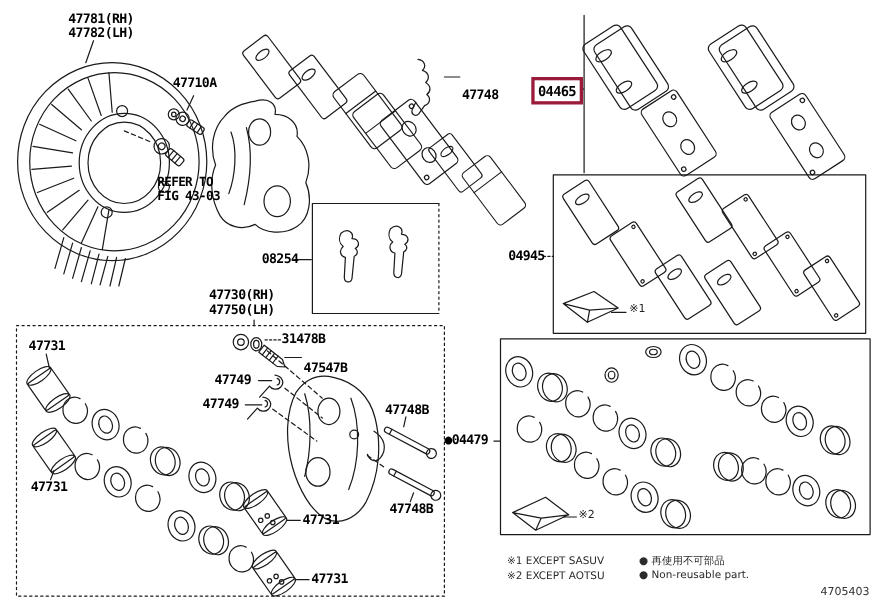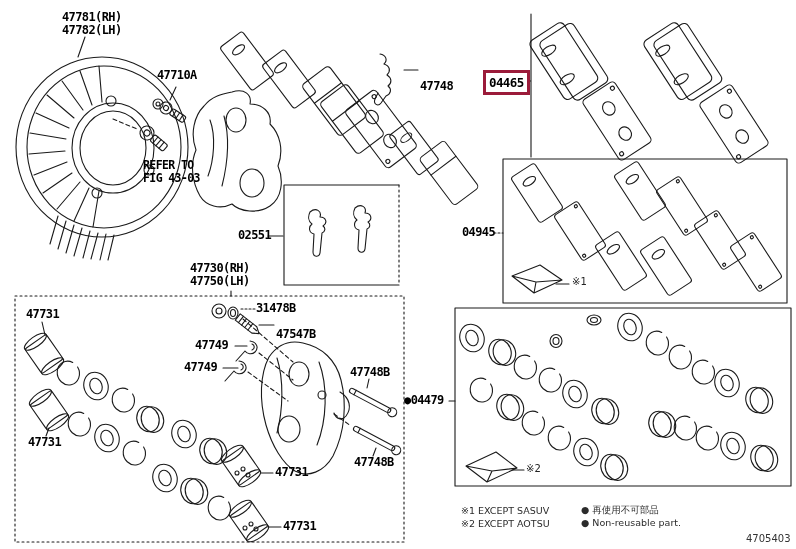--- a/index.html
+++ b/index.html
@@ -270,21 +270,21 @@
 
 <div class="pl note" style="left:143px;top:159px;">
   <div class="ln">REFER TO</div>
   <div class="ln">FIG 43-03</div>
 </div>
 
 <div class="pl" style="left:420px;top:80px;">47748</div>
 
 <div class="hl" style="left:483px;top:70px;">04465</div>
 
-<div class="pl" style="left:238px;top:229px;">02551</div>
+<div class="pl" style="left:238px;top:229px;">08254</div>
 
 <div class="pl" style="left:462px;top:226px;">04945</div>
 
 <div class="pl" style="left:190px;top:262px;text-align:center;">
   <div class="ln">47730(RH)</div>
   <div class="ln">47750(LH)</div>
 </div>
 
 <div class="pl" style="left:26px;top:308px;">47731</div>
 <div class="pl" style="left:28px;top:436px;">47731</div>

